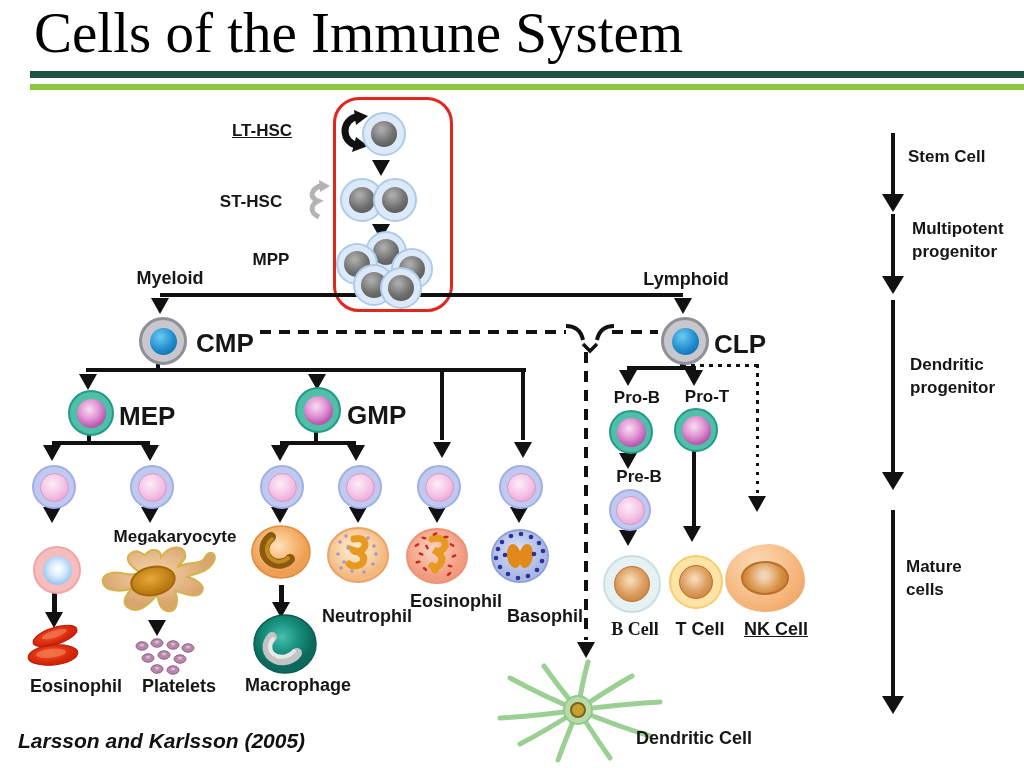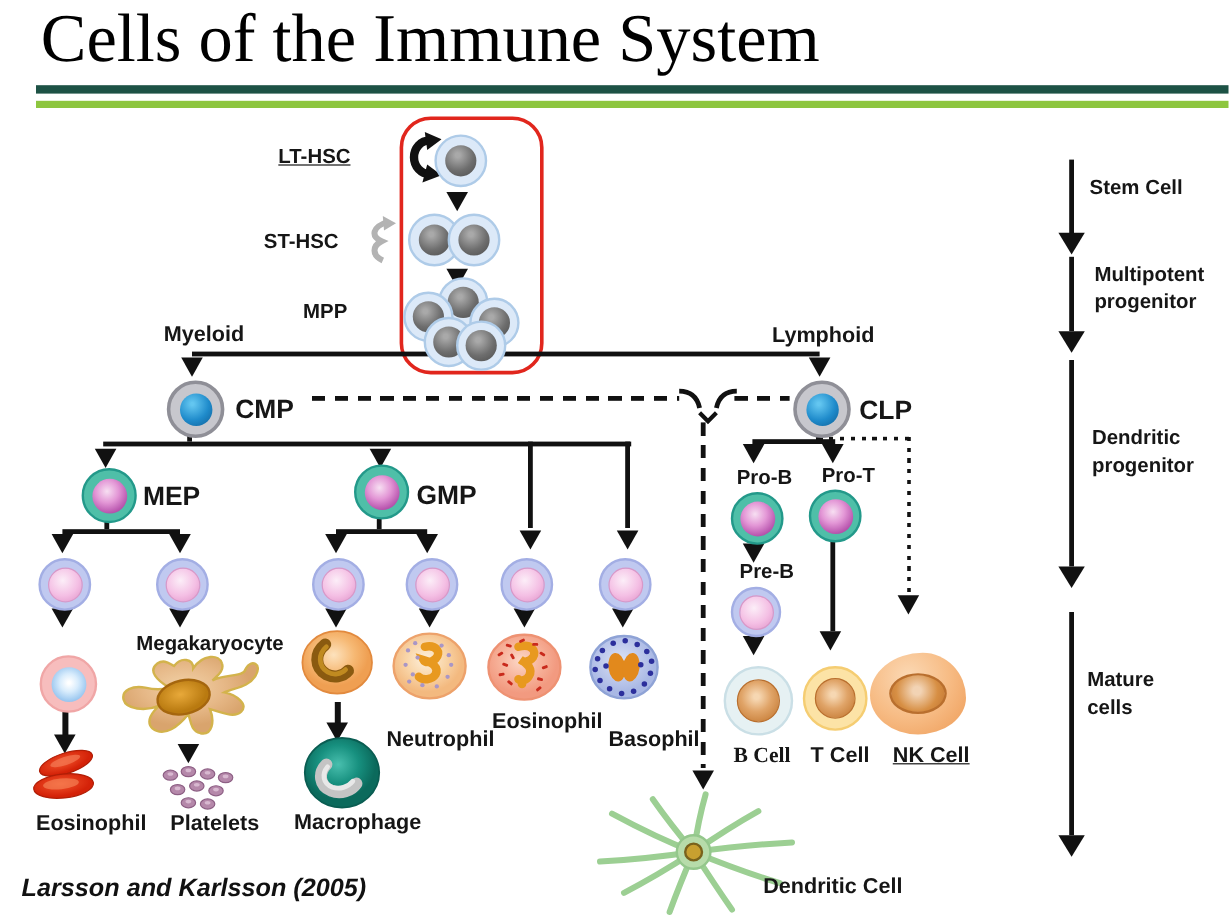--- a/index.html
+++ b/index.html
@@ -6,21 +6,21 @@
   #slide { position:relative; width:1024px; height:768px; background:#ffffff; overflow:hidden;
            font-family:"Liberation Sans", sans-serif; }
   .abs { position:absolute; }
   #title { position:absolute; left:34px; top:0px; font-family:"Liberation Serif", serif;
            font-size:57px; color:#000; white-space:nowrap; font-weight:400; }
   .rule { position:absolute; left:30px; width:994px; }
   
   .t { position:absolute; font-weight:bold; color:#161616; font-size:17px; line-height:1.2;
        text-align:center; white-space:nowrap; }
   .fs18 { font-size:18px; }
-  .fs19 { font-size:22px; }
+  .fs19 { font-size:26px; }
   
   .line { position:absolute; background:#111; }
   .dash-h { position:absolute; height:4px;
             background:repeating-linear-gradient(90deg,#111 0 11px,transparent 11px 19px); }
   .dash-v { position:absolute; width:4px;
             background:repeating-linear-gradient(180deg,#111 0 11px,transparent 11px 19px); }
   .dot-h { position:absolute; height:3px;
            background:repeating-linear-gradient(90deg,#111 0 3.5px,transparent 3.5px 9px); }
   .dot-v { position:absolute; width:3px;
            background:repeating-linear-gradient(180deg,#111 0 3.5px,transparent 3.5px 9px); }

